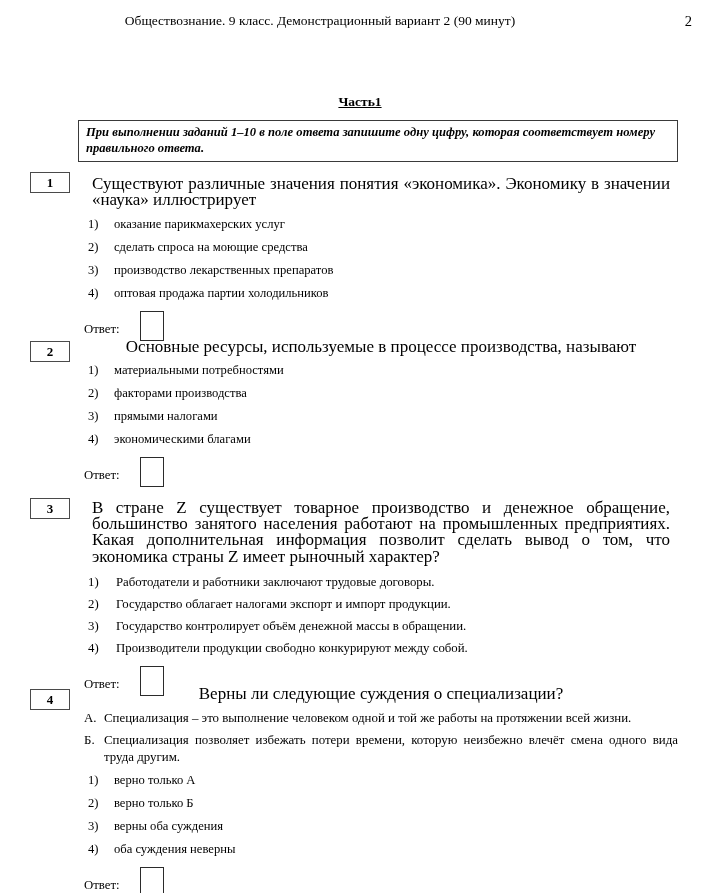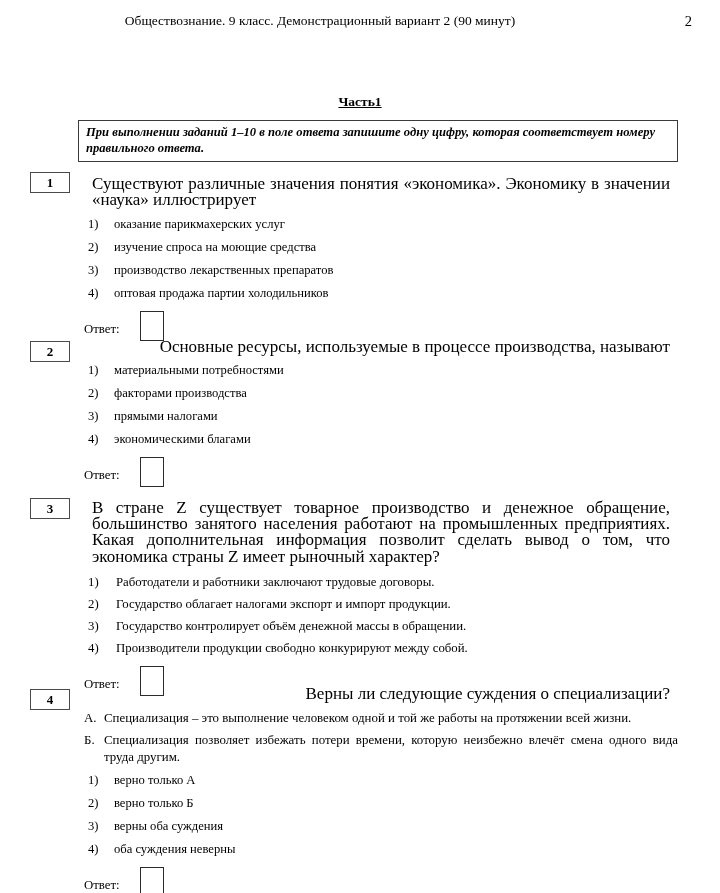--- a/index.html
+++ b/index.html
@@ -106,21 +106,21 @@
   }
 
   .q-stem {
     font-size: 17px;
     line-height: 16.2px;
     text-align: justify;
     text-justify: inter-word;
     margin: 8px;
   }
   .q-stem.left {
-    text-align: right;
+    text-align: center;
   }
 
   .q-options {
     margin: 0;
     padding: 0;
     list-style: none;
   }
   .q-option {
     position: relative;
     font-size: 12.6px;
@@ -211,21 +211,21 @@
     <div class="q-number-box" style="top:4px;">1</div>
     <div class="q-body">
       <p class="q-stem">Существуют различные значения понятия «экономика». Экономику  в значении «наука» иллюстрирует</p>
       <ul class="q-options opts-tight" style="margin-top:9px;">
         <li class="q-option">
           <span class="marker">1)</span>
           <span>оказание парикмахерских услуг</span>
         </li>
         <li class="q-option">
           <span class="marker">2)</span>
-          <span>изучение спроса на моющие средства</span>
+          <span>сделать спроса на моющие средства</span>
         </li>
         <li class="q-option">
           <span class="marker">3)</span>
           <span>производство лекарственных препаратов</span>
         </li>
         <li class="q-option">
           <span class="marker">4)</span>
           <span>оптовая продажа партии холодильников</span>
         </li>
       </ul>

